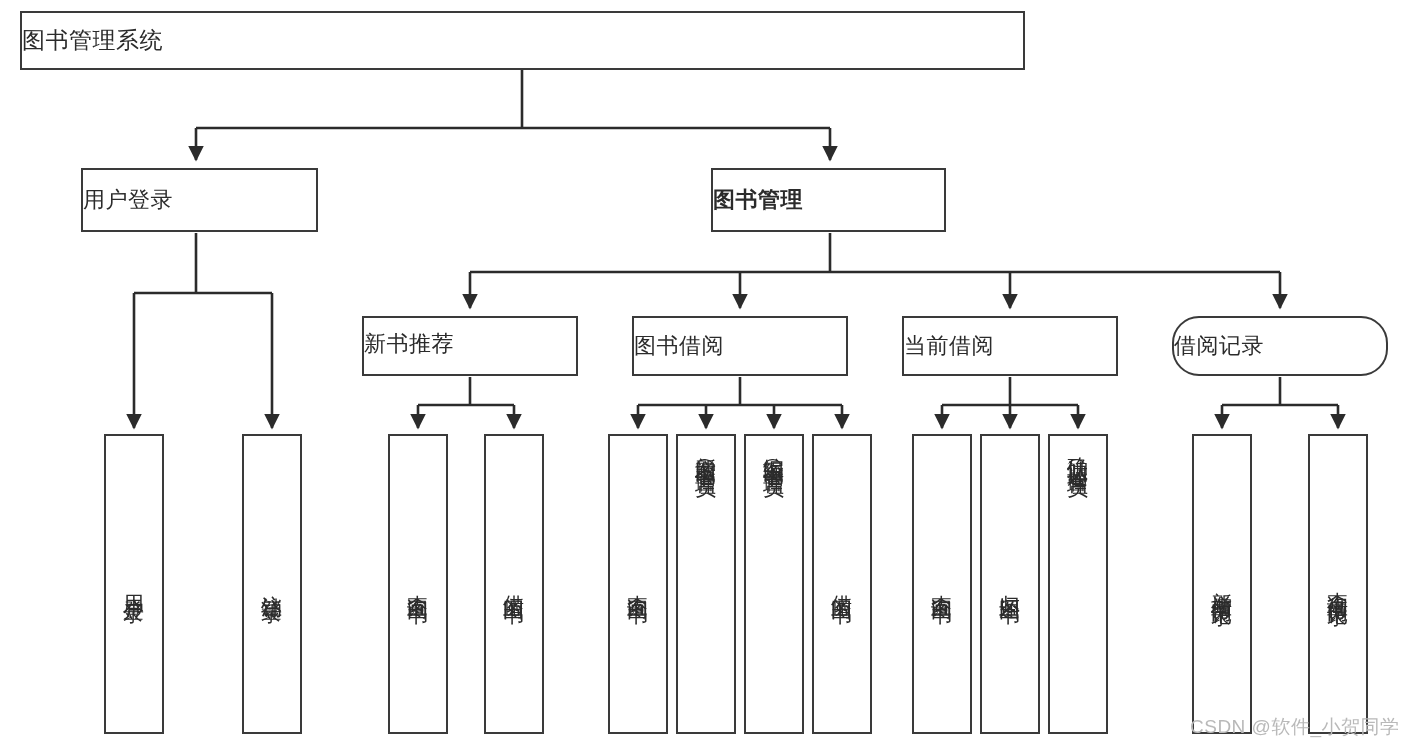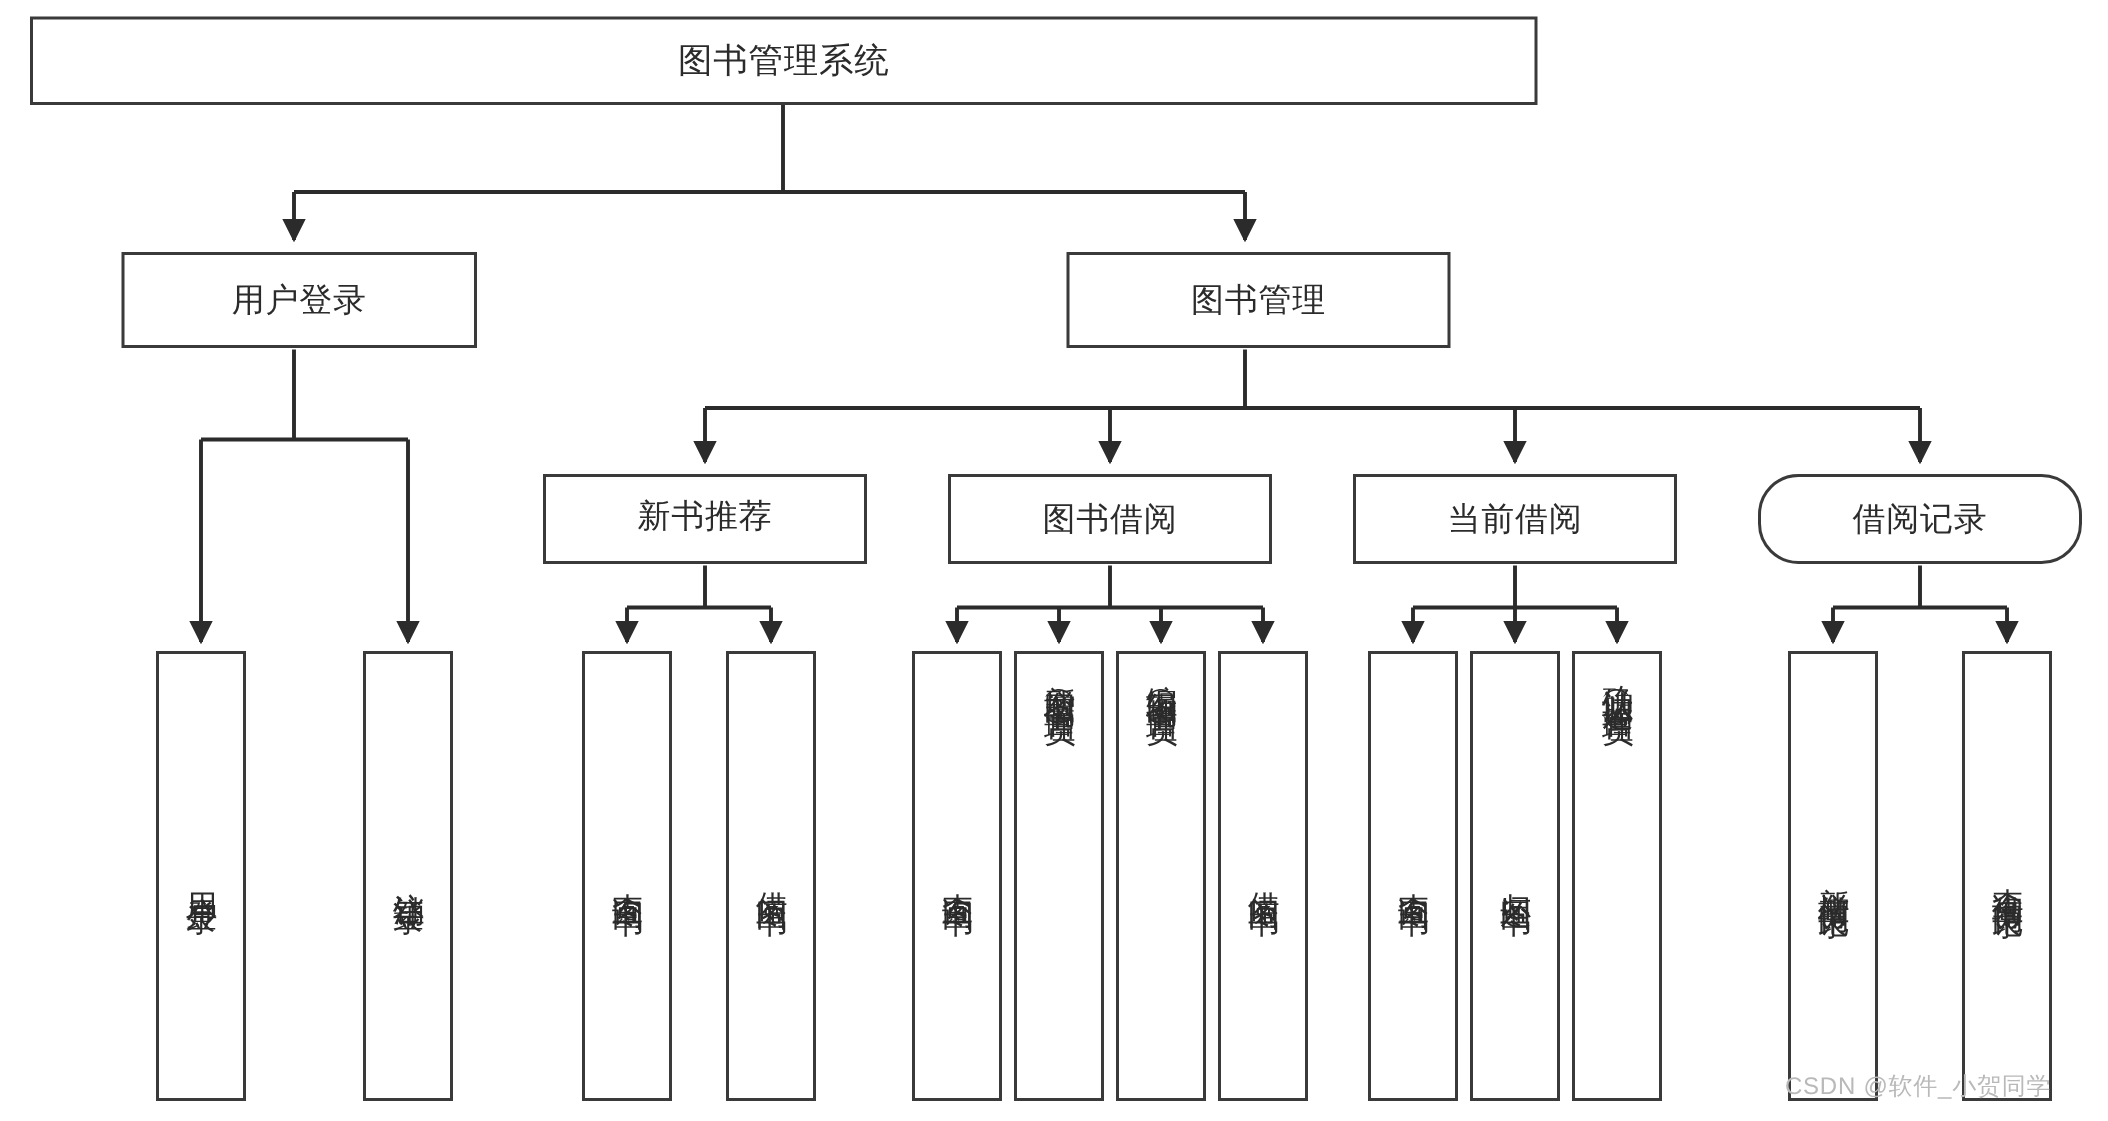--- a/index.html
+++ b/index.html
@@ -25,21 +25,21 @@
     height: 747px;
     pointer-events: none;
   }
   .node {
     position: absolute;
     box-sizing: border-box;
     border: 2px solid #3a3a3a;
     background: #ffffff;
     display: flex;
     align-items: center;
-    justify-content: center;
+    justify-content: flex-start;
     color: #2b2b2b;
     z-index: 2;
   }
   .node-label {
     display: block;
     line-height: 1.08;
     letter-spacing: 0.5px;
     white-space: nowrap;
   }
   
@@ -63,21 +63,21 @@
     letter-spacing: 3px;
   }
   .v-node.centered {
     align-items: center;
     padding-top: 0;
   }
   .watermark {
     position: absolute;
     left: 1190px;
     top: 714px;
-    font-size: 16px;
+    font-size: 19px;
     color: #b9b9b9;
     white-space: nowrap;
     z-index: 5;
     letter-spacing: 0.5px;
   }
 </style>
 </head>
 <body>
 
 <div id="canvas">
@@ -134,21 +134,21 @@
   </svg>
 
   <div class="node h-node root" style="left:20px; top:11px; width:1005px; height:59px;">
     <span class="node-label">图书管理系统</span>
   </div>
 
   <div class="node h-node" style="left:81px; top:168px; width:237px; height:64px;">
     <span class="node-label">用户登录</span>
   </div>
 
-  <div class="node h-node" style="left:711px; top:168px; width:256px; height:64px;">
+  <div class="node h-node" style="left:711px; top:168px; width:235px; height:64px;font-weight:bold;">
     <span class="node-label">图书管理</span>
   </div>
 
   <div class="node h-node" style="left:362px; top:316px; width:216px; height:60px;font-family:Liberation Mono, monospace;">
     <span class="node-label">新书推荐</span>
   </div>
 
   <div class="node h-node" style="left:632px; top:316px; width:216px; height:60px;">
     <span class="node-label">图书借阅</span>
   </div>

